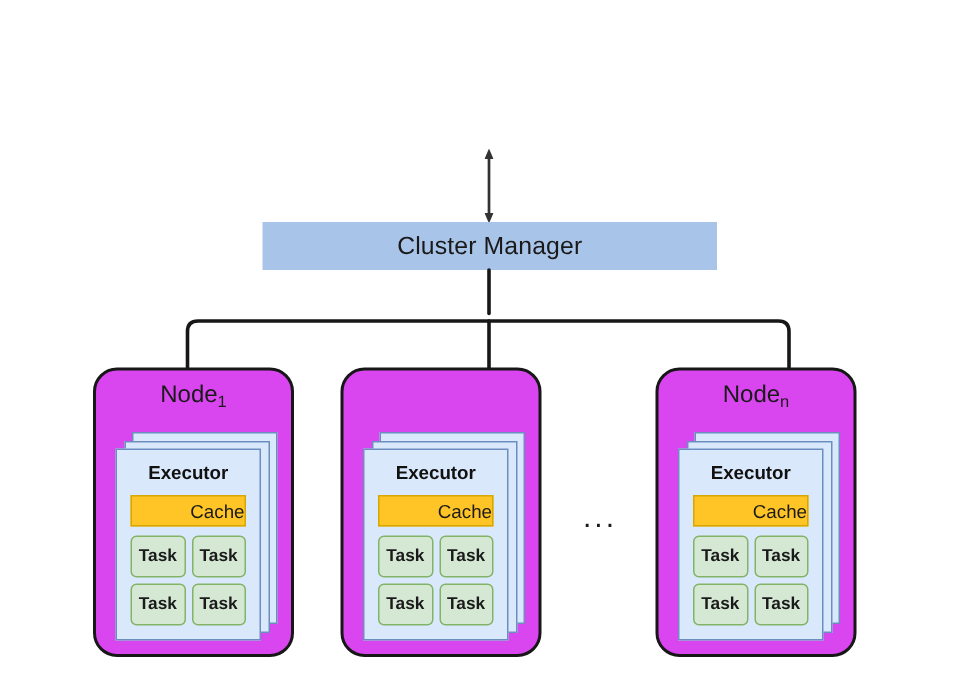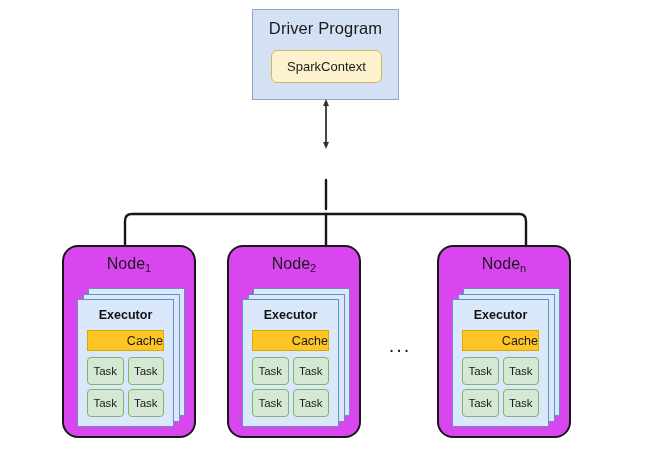--- a/index.html
+++ b/index.html
@@ -182,20 +182,21 @@
     grid-template-rows: 1fr 1fr;
     gap: 4px 4px;
   }
   .task-box {
     background: #d5e8d4;
     border: 1.3px solid #82b366;
     border-radius: 4px;
     display: flex;
     align-items: center;
     justify-content: center;
+    font-weight: bold;
   }
   .task-label {
     font-size: 11.5px;
     color: #1a1a1a;
   }
 
   
   .ellipsis {
     position: absolute;
     left: 378px;
@@ -205,33 +206,30 @@
     font-size: 20px;
     letter-spacing: 2px;
     color: #1a1a1a;
   }
 </style>
 </head>
 <body>
 
 <div id="canvas">
 
-  <div class="driver-box">
-    <div class="driver-title">Driver Program</div>
-    <div class="sparkcontext-box">
-      <span class="sparkcontext-label">SparkContext</span>
-    </div>
-  </div>
 
   <svg class="varrow" viewBox="0 0 6 50" xmlns="http://www.w3.org/2000/svg">
     <line x1="3" y1="6" x2="3" y2="44" stroke="#333333" stroke-width="1.8"></line>
     <polygon points="3,0 0,7 6,7" fill="#333333"></polygon>
     <polygon points="3,50 0,43 6,43" fill="#333333"></polygon>
   </svg>
 
+  <div class="cluster-bar">
+    <span class="cluster-label">Cluster Manager</span>
+  </div>
 
   <svg class="bus" viewBox="0 0 650 75" xmlns="http://www.w3.org/2000/svg">
     <g fill="none" stroke="#171717" stroke-width="2.4" stroke-linecap="round">
 
       <path d="M326,2 L326,31"></path>
 
       <path d="M125,67 L125,43 Q125,36 132,36 L519,36 Q526,36 526,43 L526,67"></path>
 
       <path d="M326,36 L326,67"></path>
     </g>
@@ -261,23 +259,20 @@
           </div>
           <div class="task-box">
             <span class="task-label">Task</span>
           </div>
         </div>
       </div>
     </div>
   </div>
 
   <div class="node-box" style="left:227px;">
-    <div class="node-title">
-      <span>Node</span><sub>2</sub>
-    </div>
     <div class="exec-stack">
       <div class="exec-card back2"></div>
       <div class="exec-card back1"></div>
       <div class="exec-card front">
         <div class="exec-title">Executor</div>
         <div class="cache-box">
           <span class="cache-label">Cache</span>
         </div>
         <div class="task-grid">
           <div class="task-box">

